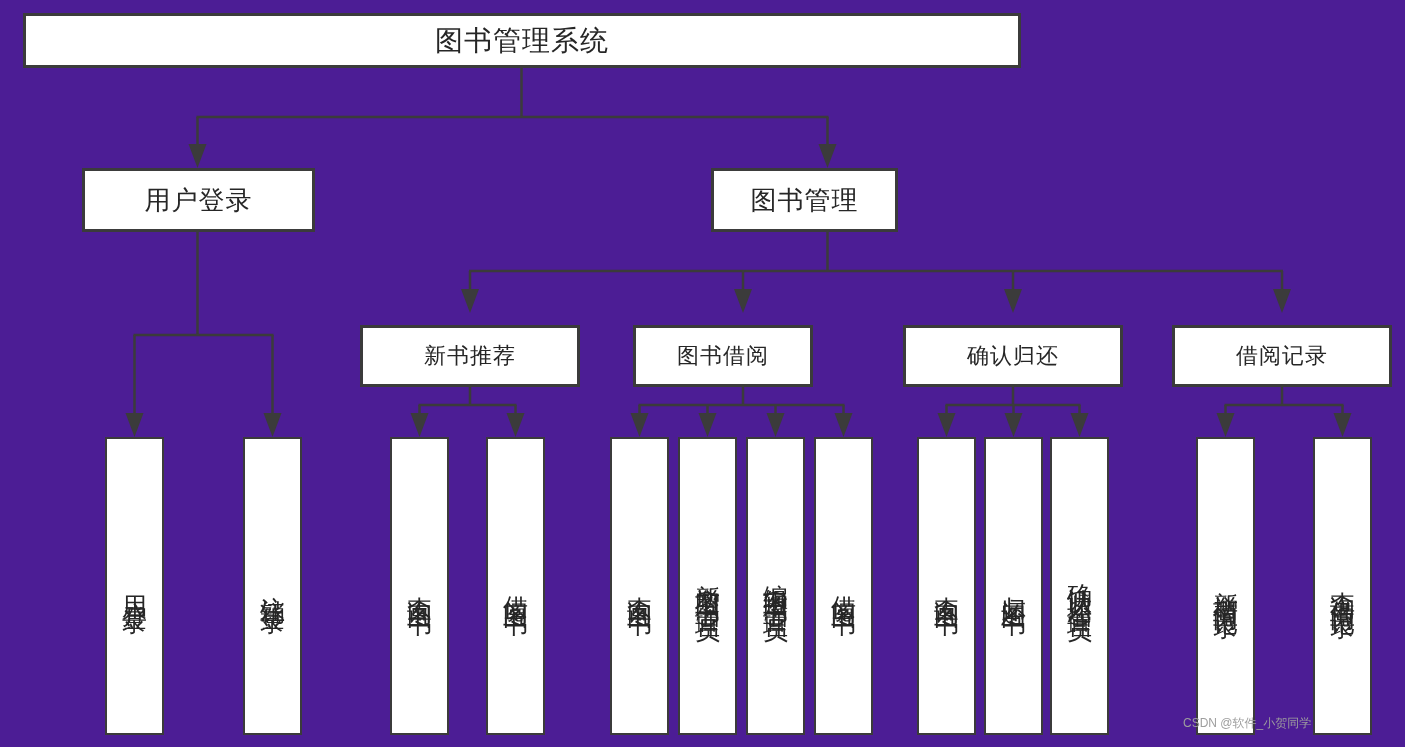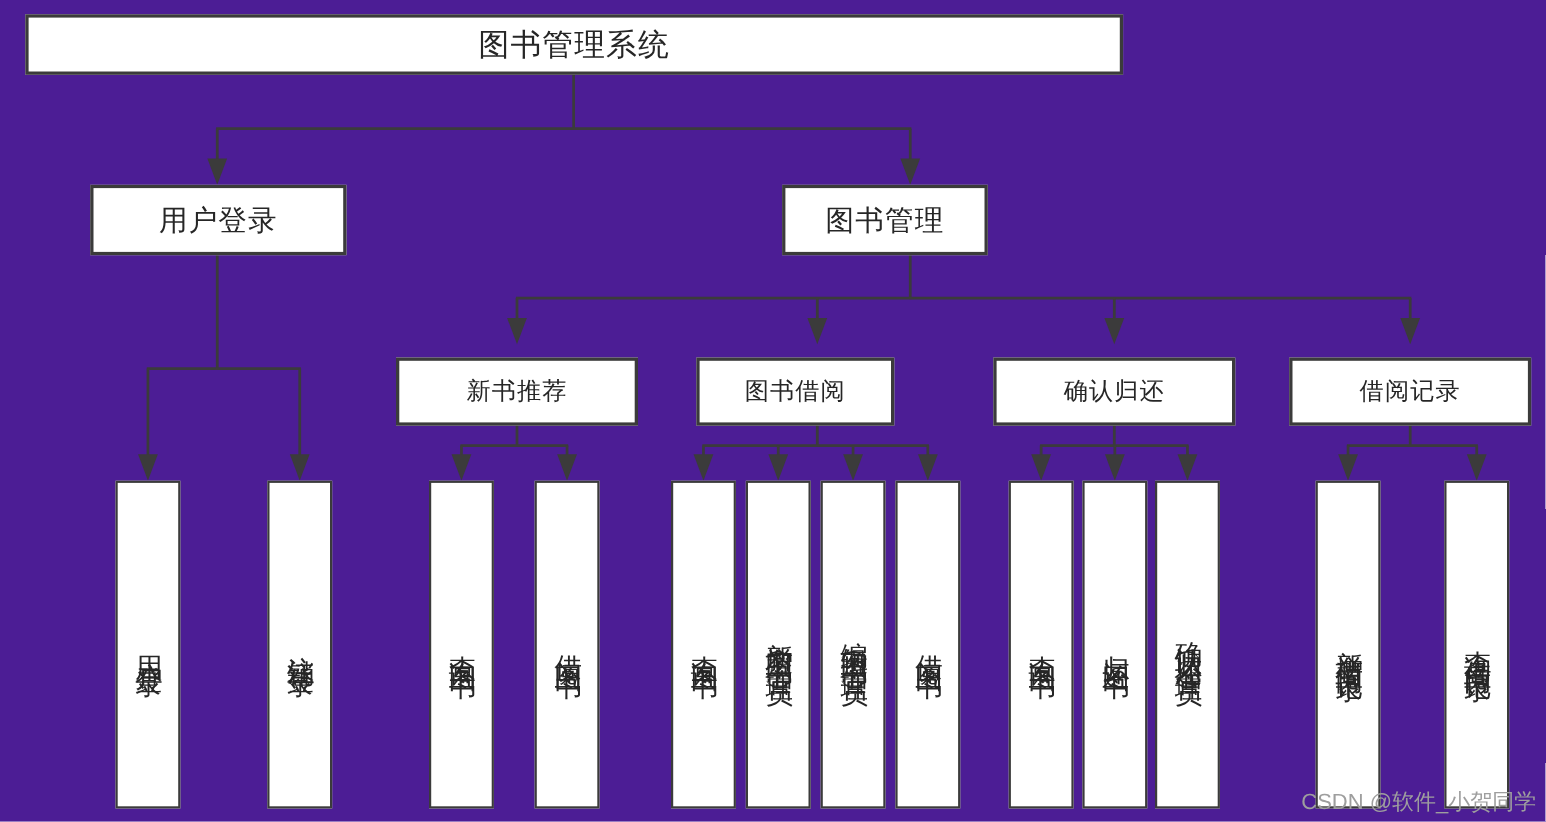--- a/index.html
+++ b/index.html
@@ -42,21 +42,21 @@
     border-width: 2px;
     writing-mode: vertical-rl;
     font-size: 25px;
     letter-spacing: 5px;
     line-height: 1;
   }
   .watermark {
     position: absolute;
     left: 1183px;
     top: 715px;
-    font-size: 20px;
+    font-size: 12px;
     color: #9e9e9e;
     white-space: nowrap;
     z-index: 3;
   }
 </style>
 </head>
 <body>
 
 <div id="canvas">
 

